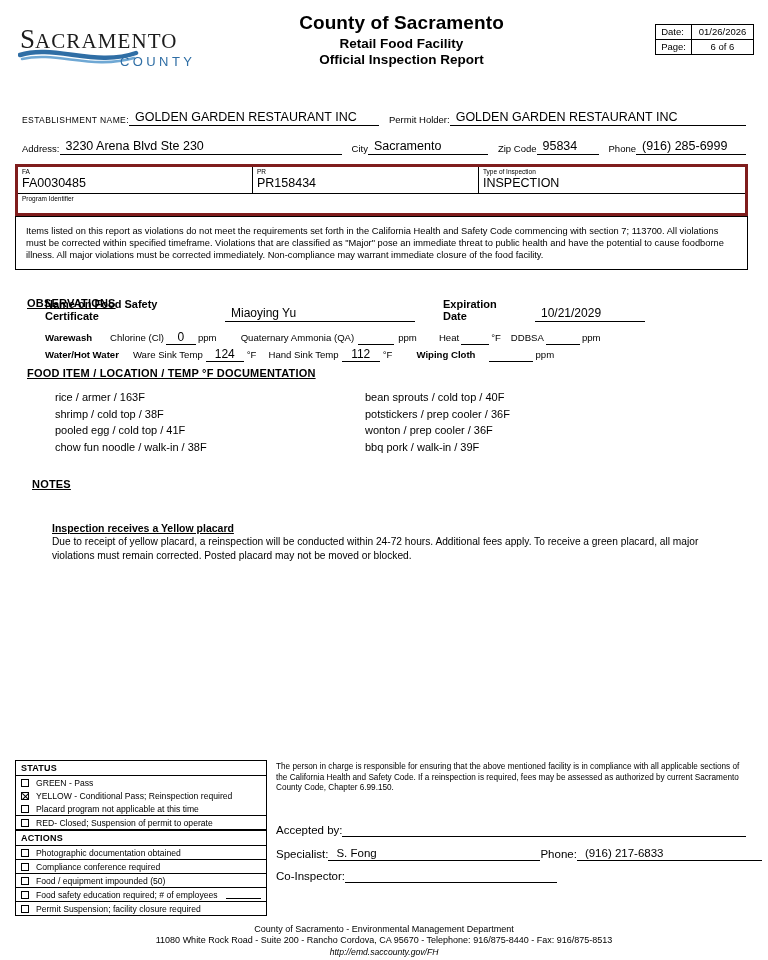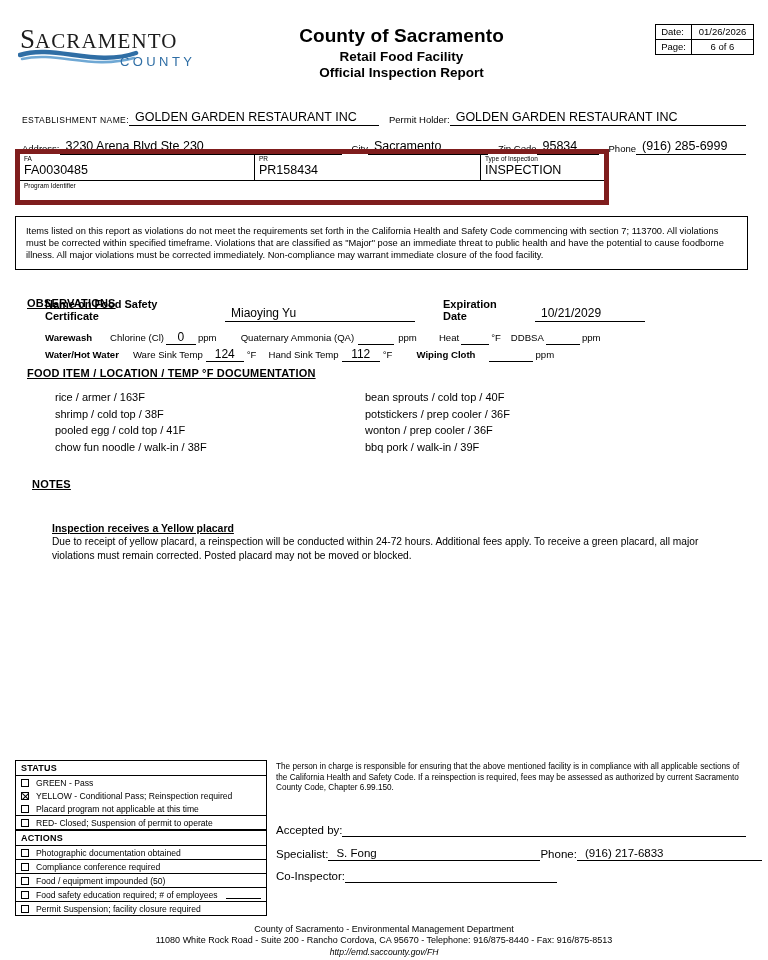--- a/index.html
+++ b/index.html
@@ -10,40 +10,40 @@
     font-family: "Liberation Sans", sans-serif;
     color: #000;
   }
   .page { position: relative; width: 768px; height: 960px; overflow: hidden; }
 
   
   .header { position: relative; height: 100px; }
   .logo { position: absolute; left: 18px; top: 22px; width: 200px; height: 52px; }
   .logo svg { display: block; }
 
-  .title-block { position: absolute; left: 0; right: 0; top: 25px; text-align: center; padding-left: 35px; }
+  .title-block { position: absolute; left: 0; right: 0; top: 12px; text-align: center; padding-left: 35px; }
   .title-main { font-size: 19px; font-weight: bold; letter-spacing: .1px; line-height: 1.15; }
   .title-sub1 { font-size: 13.5px; font-weight: bold; margin-top: 2px; }
   .title-sub2 { font-size: 13.5px; font-weight: bold; margin-top: 1px; }
 
   .datebox { position: absolute; right: 14px; top: 24px; border: 1px solid #000; border-collapse: collapse; font-size: 9.5px; }
   .datebox td { border: 1px solid #000; padding: 1px 5px; line-height: 1.25; }
   .datebox td.lbl { font-weight: normal; }
   .datebox td.val { text-align: center; min-width: 62px; }
 
   
   .est { position: absolute; left: 22px; top: 110px; width: 724px; }
   .row { display: flex; align-items: flex-end; }
   .lbl-sm { font-size: 8.5px; letter-spacing: .4px; white-space: nowrap; padding-bottom: 1px; }
   .lbl-md { font-size: 9.5px; white-space: nowrap; padding-bottom: 1px; }
   .fill { border-bottom: 1px solid #000; flex: 1 1 auto; padding: 0 4px 0 6px; font-size: 12.5px; line-height: 15px; white-space: nowrap; overflow: hidden; }
   .gap { width: 10px; flex: 0 0 auto; }
 
   
-  .fatable { position: absolute; left: 15px; top: 149px; width: 594px; border: 5px solid #7f1d1d; }
+  .fatable { position: absolute; left: 15px; top: 164px; width: 733px; border: 3px solid #7f1d1d; }
   .fatable .tr1 { display: flex; }
   .fatable .cell { border-right: 1px solid #000; padding: 1px 4px 2px 4px; }
   .fatable .cell:last-child { border-right: none; }
   .cell-fa { width: 235px; }
   .cell-pr { width: 226px; }
   .cell-ti { flex: 1; }
   .tiny { font-size: 6.5px; line-height: 8px; }
   .cellval { font-size: 12.5px; line-height: 15px; }
   .fatable .tr2 { border-top: 1px solid #000; padding: 1px 4px; height: 20px; }
 

